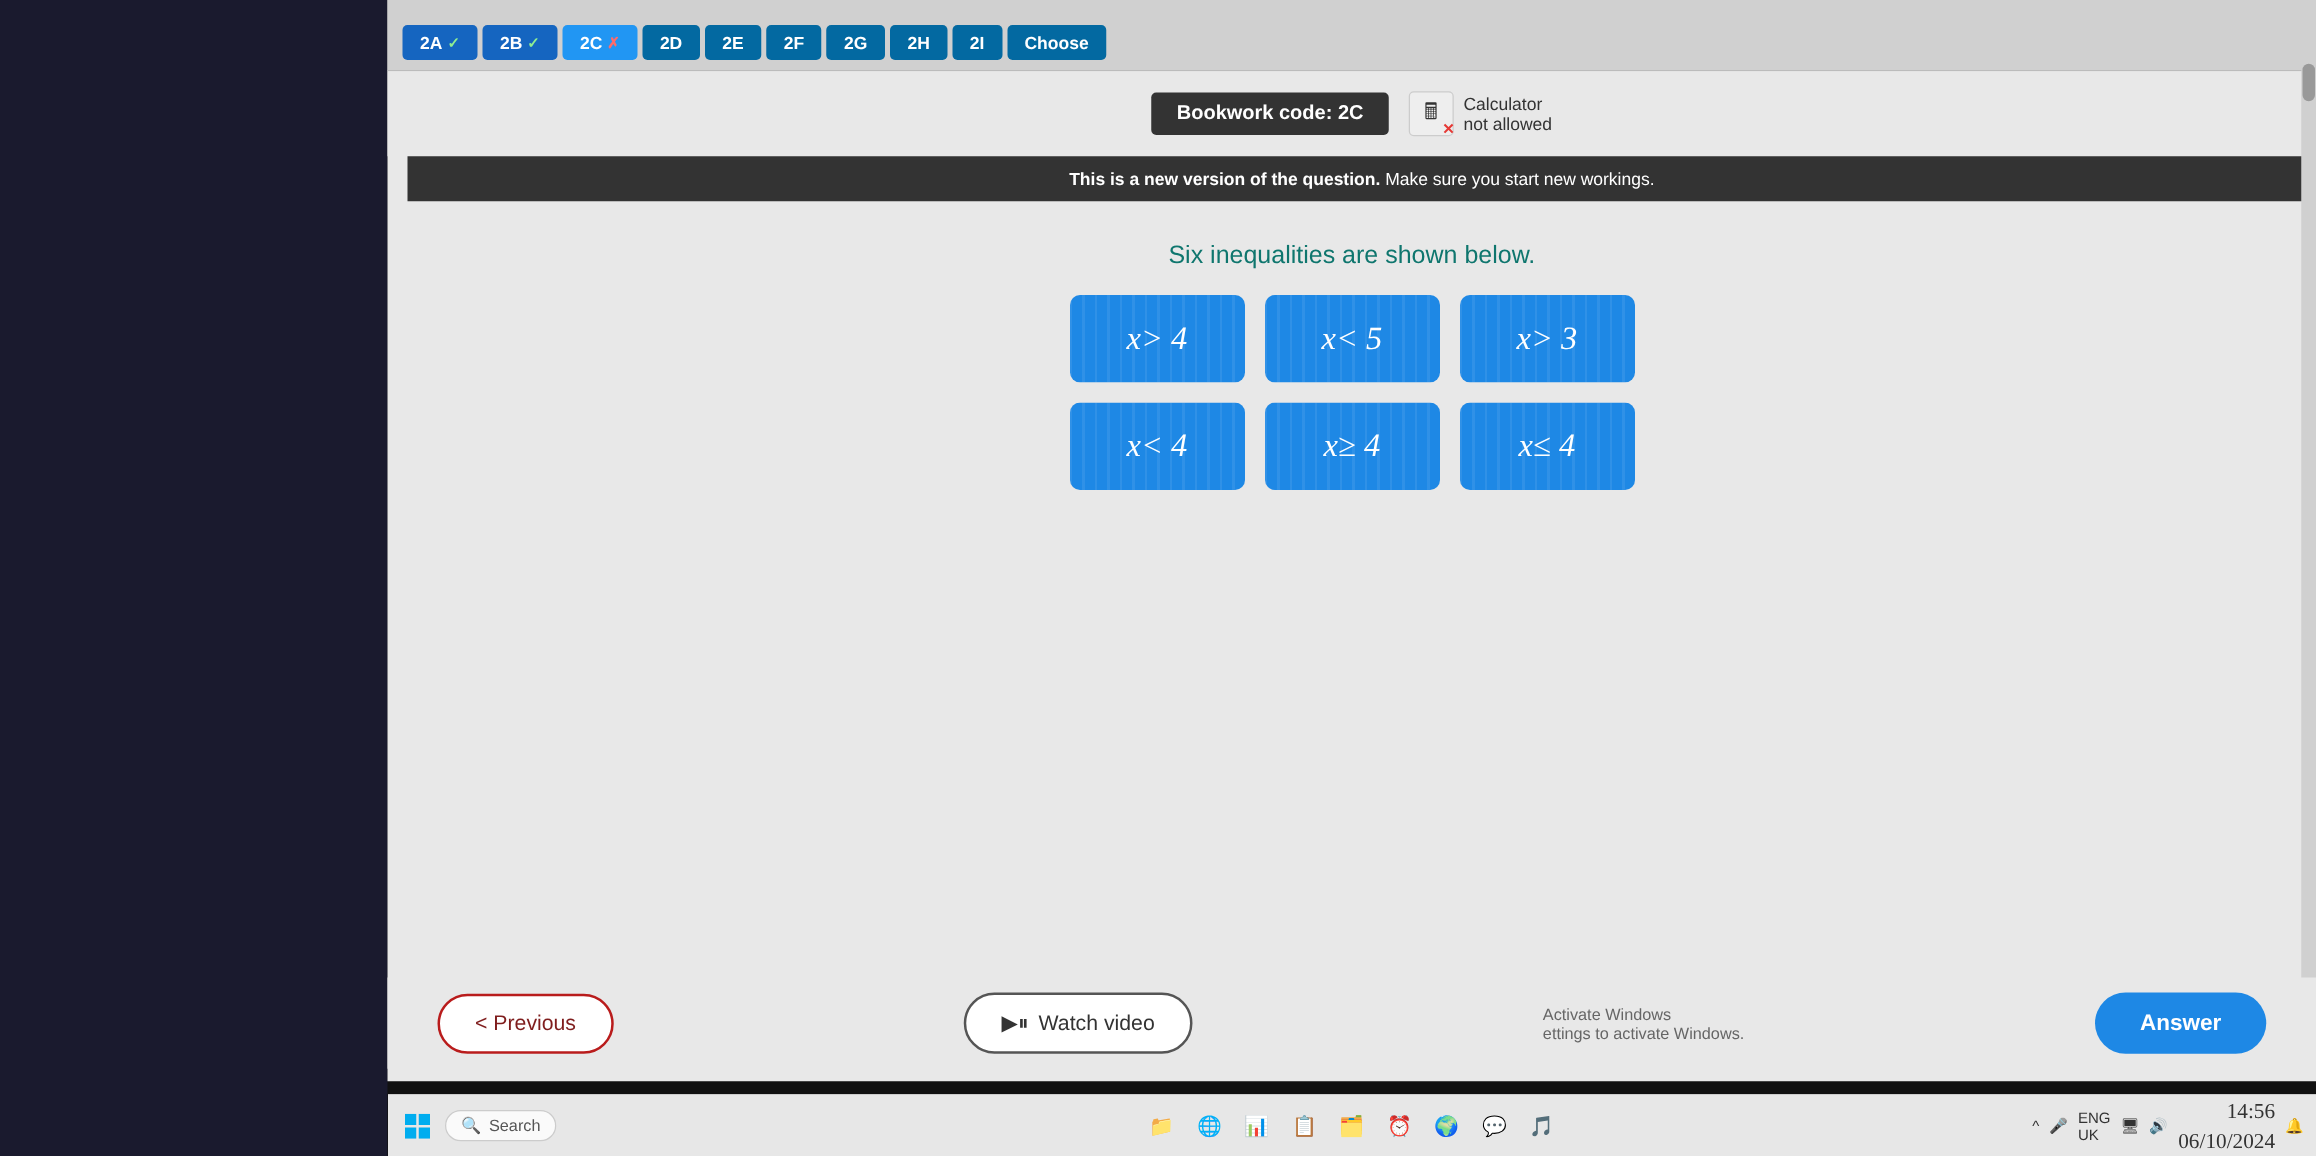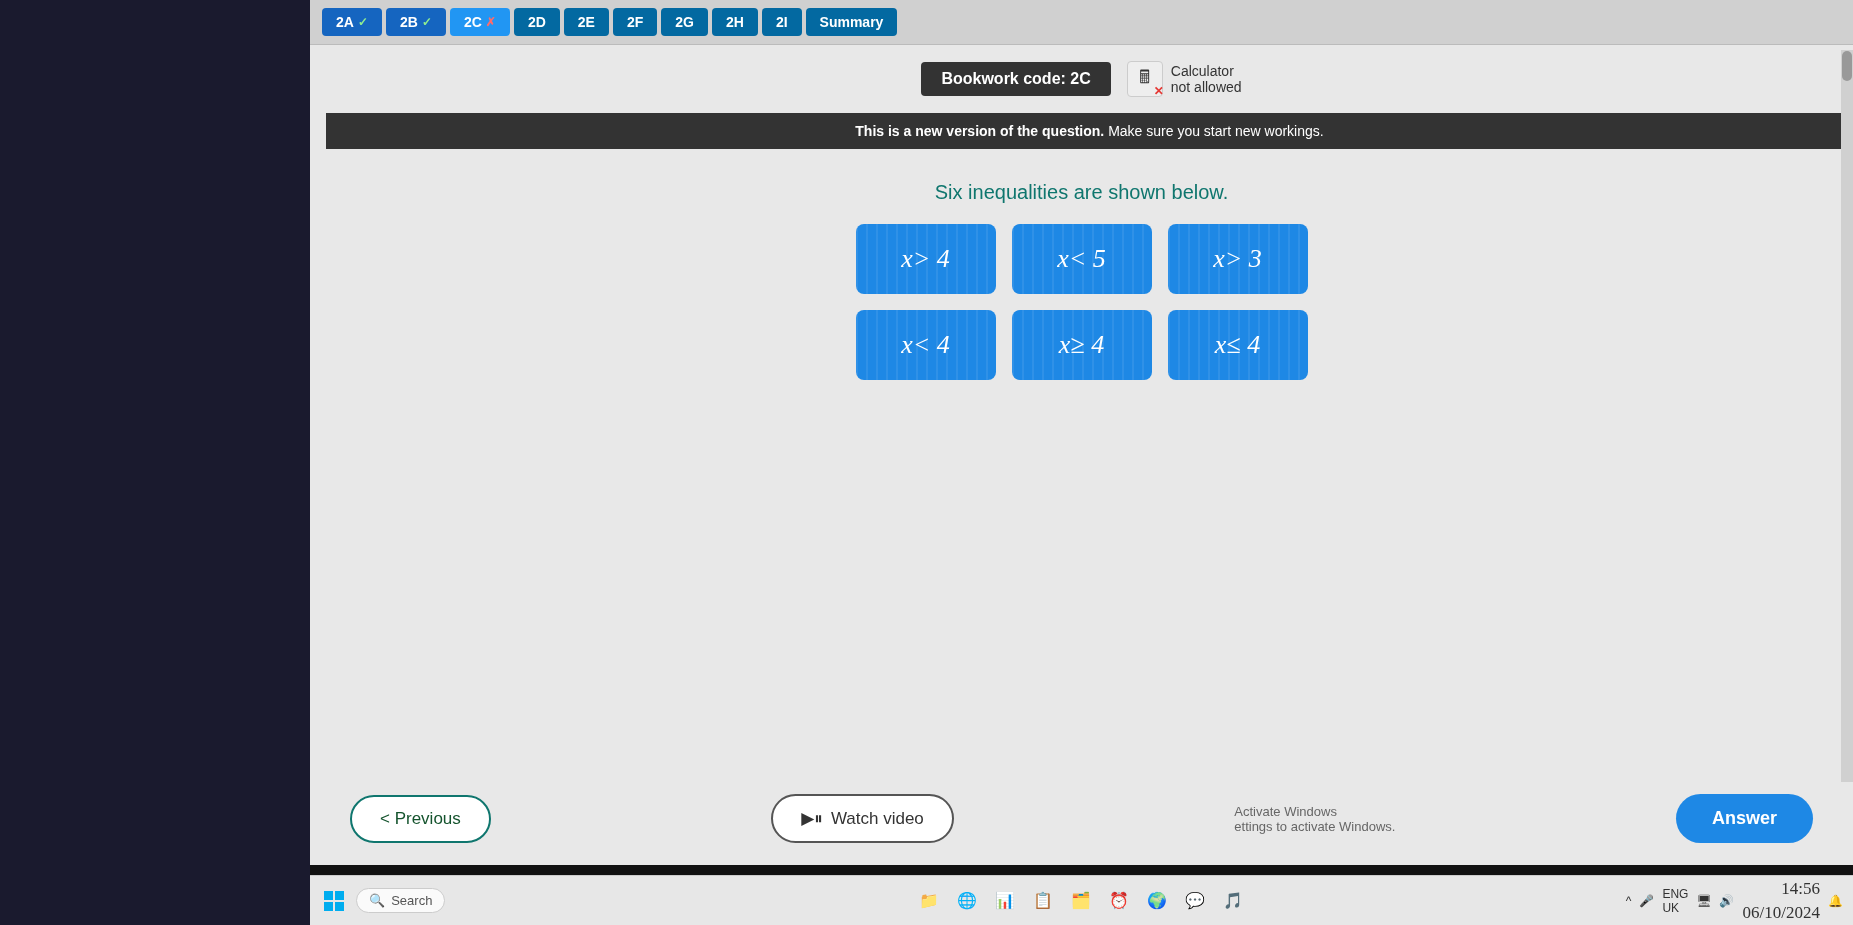--- a/index.html
+++ b/index.html
@@ -43,20 +43,21 @@
       padding: 6px 14px;
       border-radius: 4px;
       font-size: 14px;
       font-weight: bold;
       cursor: pointer;
       display: flex;
       align-items: center;
       gap: 4px;
       color: white;
       background: #2196F3;
+      margin-top: 12px;
     }
 
     .tab.active {
       background: #1565C0;
     }
 
     .tab.crossed {
       background: #2196F3;
     }
 
@@ -199,29 +200,29 @@
       right: 0;
       display: flex;
       align-items: center;
       justify-content: space-between;
       padding: 12px 40px;
       background: #e8e8e8;
     }
 
     .prev-btn {
       background: white;
-      border: 2px solid #0f766e;
+      border: 2px solid #b91c1c;
       border-radius: 30px;
       padding: 12px 28px;
       font-size: 17px;
       cursor: pointer;
       display: flex;
       align-items: center;
       gap: 8px;
-      color: #14532d;
+      color: #7f1d1d;
     }
 
     .watch-video-btn {
       background: white;
       border: 2px solid #555;
       border-radius: 30px;
       padding: 12px 28px;
       font-size: 17px;
       cursor: pointer;
       display: flex;
@@ -367,21 +368,21 @@
     </div>
     <div class="tab crossed">
       2C <span class="cross">✗</span>
     </div>
     <div class="tab inactive">2D</div>
     <div class="tab inactive">2E</div>
     <div class="tab inactive">2F</div>
     <div class="tab inactive">2G</div>
     <div class="tab inactive">2H</div>
     <div class="tab inactive">2I</div>
-    <div class="tab inactive">Summary</div>
+    <div class="tab inactive">Choose</div>
   </div>
 
   <div class="bookwork-area">
     <div class="bookwork-badge">Bookwork code: 2C</div>
     <div class="calculator-info">
       <div class="calc-icon">
         🖩
         <span class="red-x">✕</span>
       </div>
       <div>

